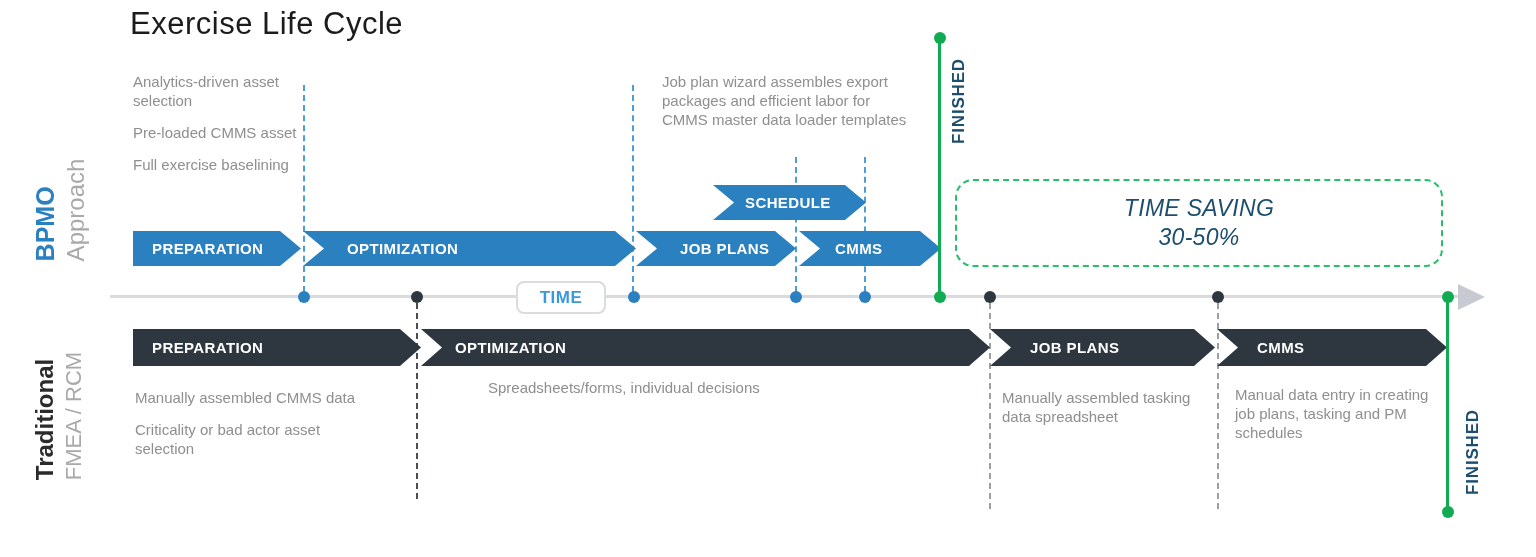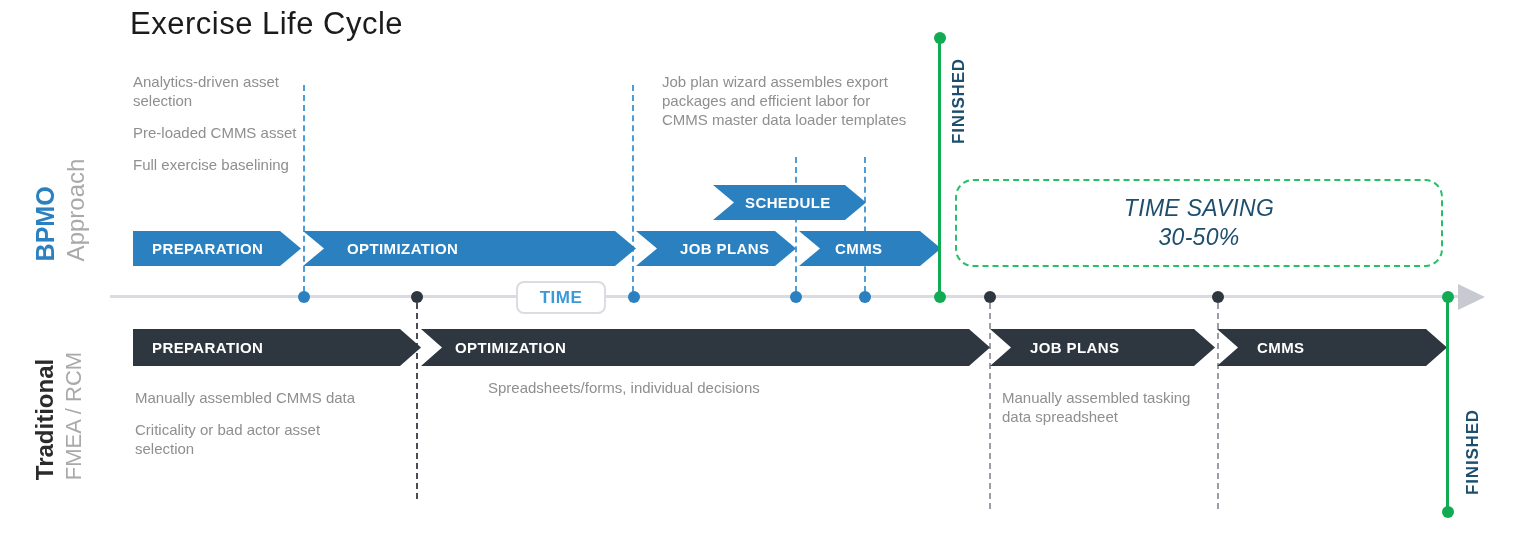--- a/index.html
+++ b/index.html
@@ -162,15 +162,16 @@
     <p>Manually assembled CMMS data</p>
     <p>Criticality or bad actor asset selection</p>
   </div>
   <div class="note" style="left:440px; top:378px; width:330px;margin-left:48px;">
     <p>Spreadsheets/forms, individual decisions</p>
   </div>
   <div class="note" style="left:1002px; top:388px; width:195px;">
     <p>Manually assembled tasking data spreadsheet</p>
   </div>
   <div class="note" style="left:1235px; top:385px; width:215px;">
+    <p>Manual data entry in creating job plans, tasking and PM schedules</p>
   </div>
 
 </div>
 
 </body></html>

